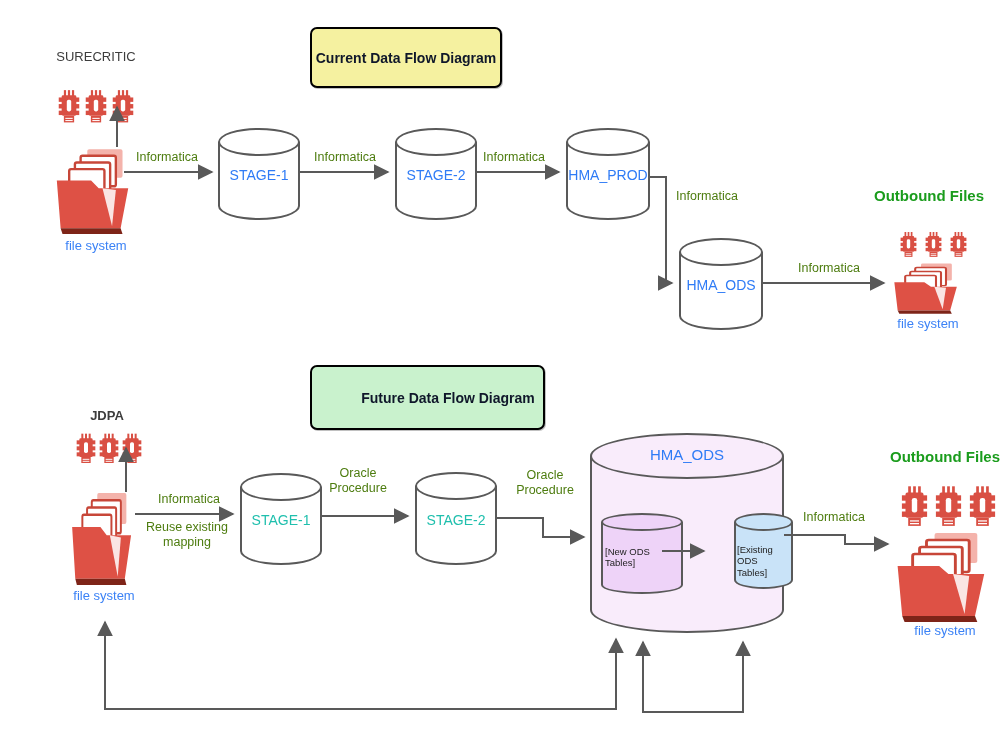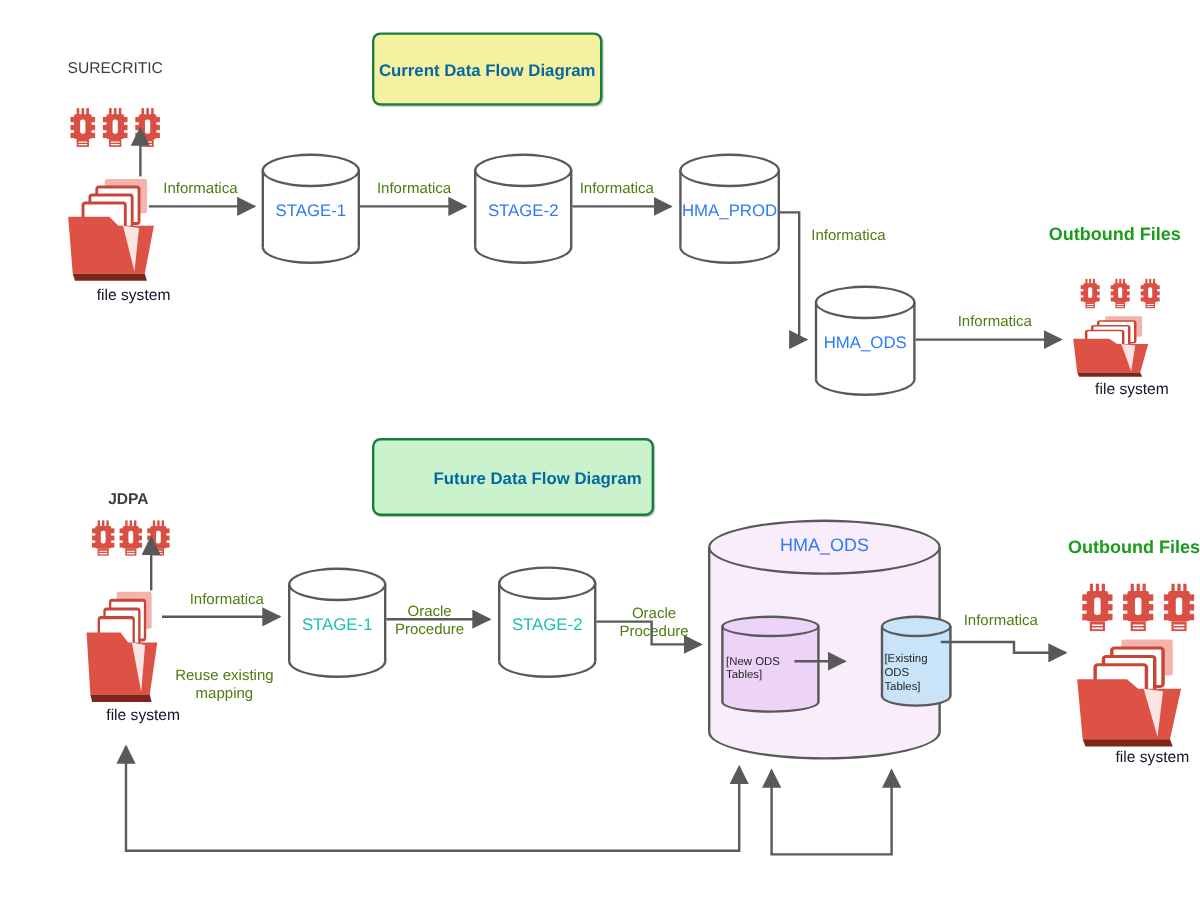--- a/index.html
+++ b/index.html
@@ -1,27 +1,27 @@
 <!DOCTYPE html>
 <html><head>
 <meta charset="utf-8">
 <style>
   html,body{margin:0;padding:0;background:#fff;}
   #canvas{
     position:relative;width:1000px;height:750px;background:#ffffff;overflow:hidden;
     font-family:"Liberation Sans", sans-serif;color:#3d3d3d;
   }
   .abs{position:absolute;}
-  .pre{white-space:pre-line;margin-top:36px;}
+  .pre{white-space:pre-line;}
 
   
   .title-box{
-    position:absolute;border:2px solid #15803d;border-radius:7px;
+    position:absolute;border:2px solid #000000;border-radius:7px;
     display:flex;align-items:center;justify-content:center;
-    font-weight:bold;font-size:14px;color:#0369a1;
+    font-weight:bold;font-size:14px;color:#0f172a;
     box-shadow:1px 1px 0 #8888;
   }
   .title-yellow{background:#f5f1a0;}
   .title-green{background:#c9f2cd;padding-left:41px;}
 
   
   .cyl{position:absolute;--ell:28px;--fill:#ffffff;}
   .cyl > .cyl-top{
     position:absolute;left:0;right:0;top:0;height:var(--ell);
     border:2px solid #595959;border-radius:50%;background:var(--fill);
@@ -48,21 +48,21 @@
     position:absolute;z-index:4;font-size:9.5px;line-height:1.2;color:#222;
     white-space:pre-line;text-align:left;
   }
 
   
   .edge-label{position:absolute;font-size:12.5px;color:#4d7c0f;text-align:center;line-height:1.2;}
 
   
   .src-label{position:absolute;font-size:13px;color:#3d3d3d;text-align:center;}
   .outbound-title{position:absolute;font-weight:bold;font-size:15px;color:#1a9c1c;text-align:center;}
-  .fs-label{position:absolute;font-size:13px;color:#0f172a;text-align:right;}
+  .fs-label{position:absolute;font-size:13px;color:#3b82f6;text-align:center;}
 
   .chips{position:absolute;display:flex;}
   svg.chip, svg.folder{display:block;}
 
   #wires{position:absolute;left:0;top:0;z-index:6;pointer-events:none;}
 </style>
 </head>
 <body>
 
 <svg width="0" height="0" style="position:absolute" aria-hidden="true">

